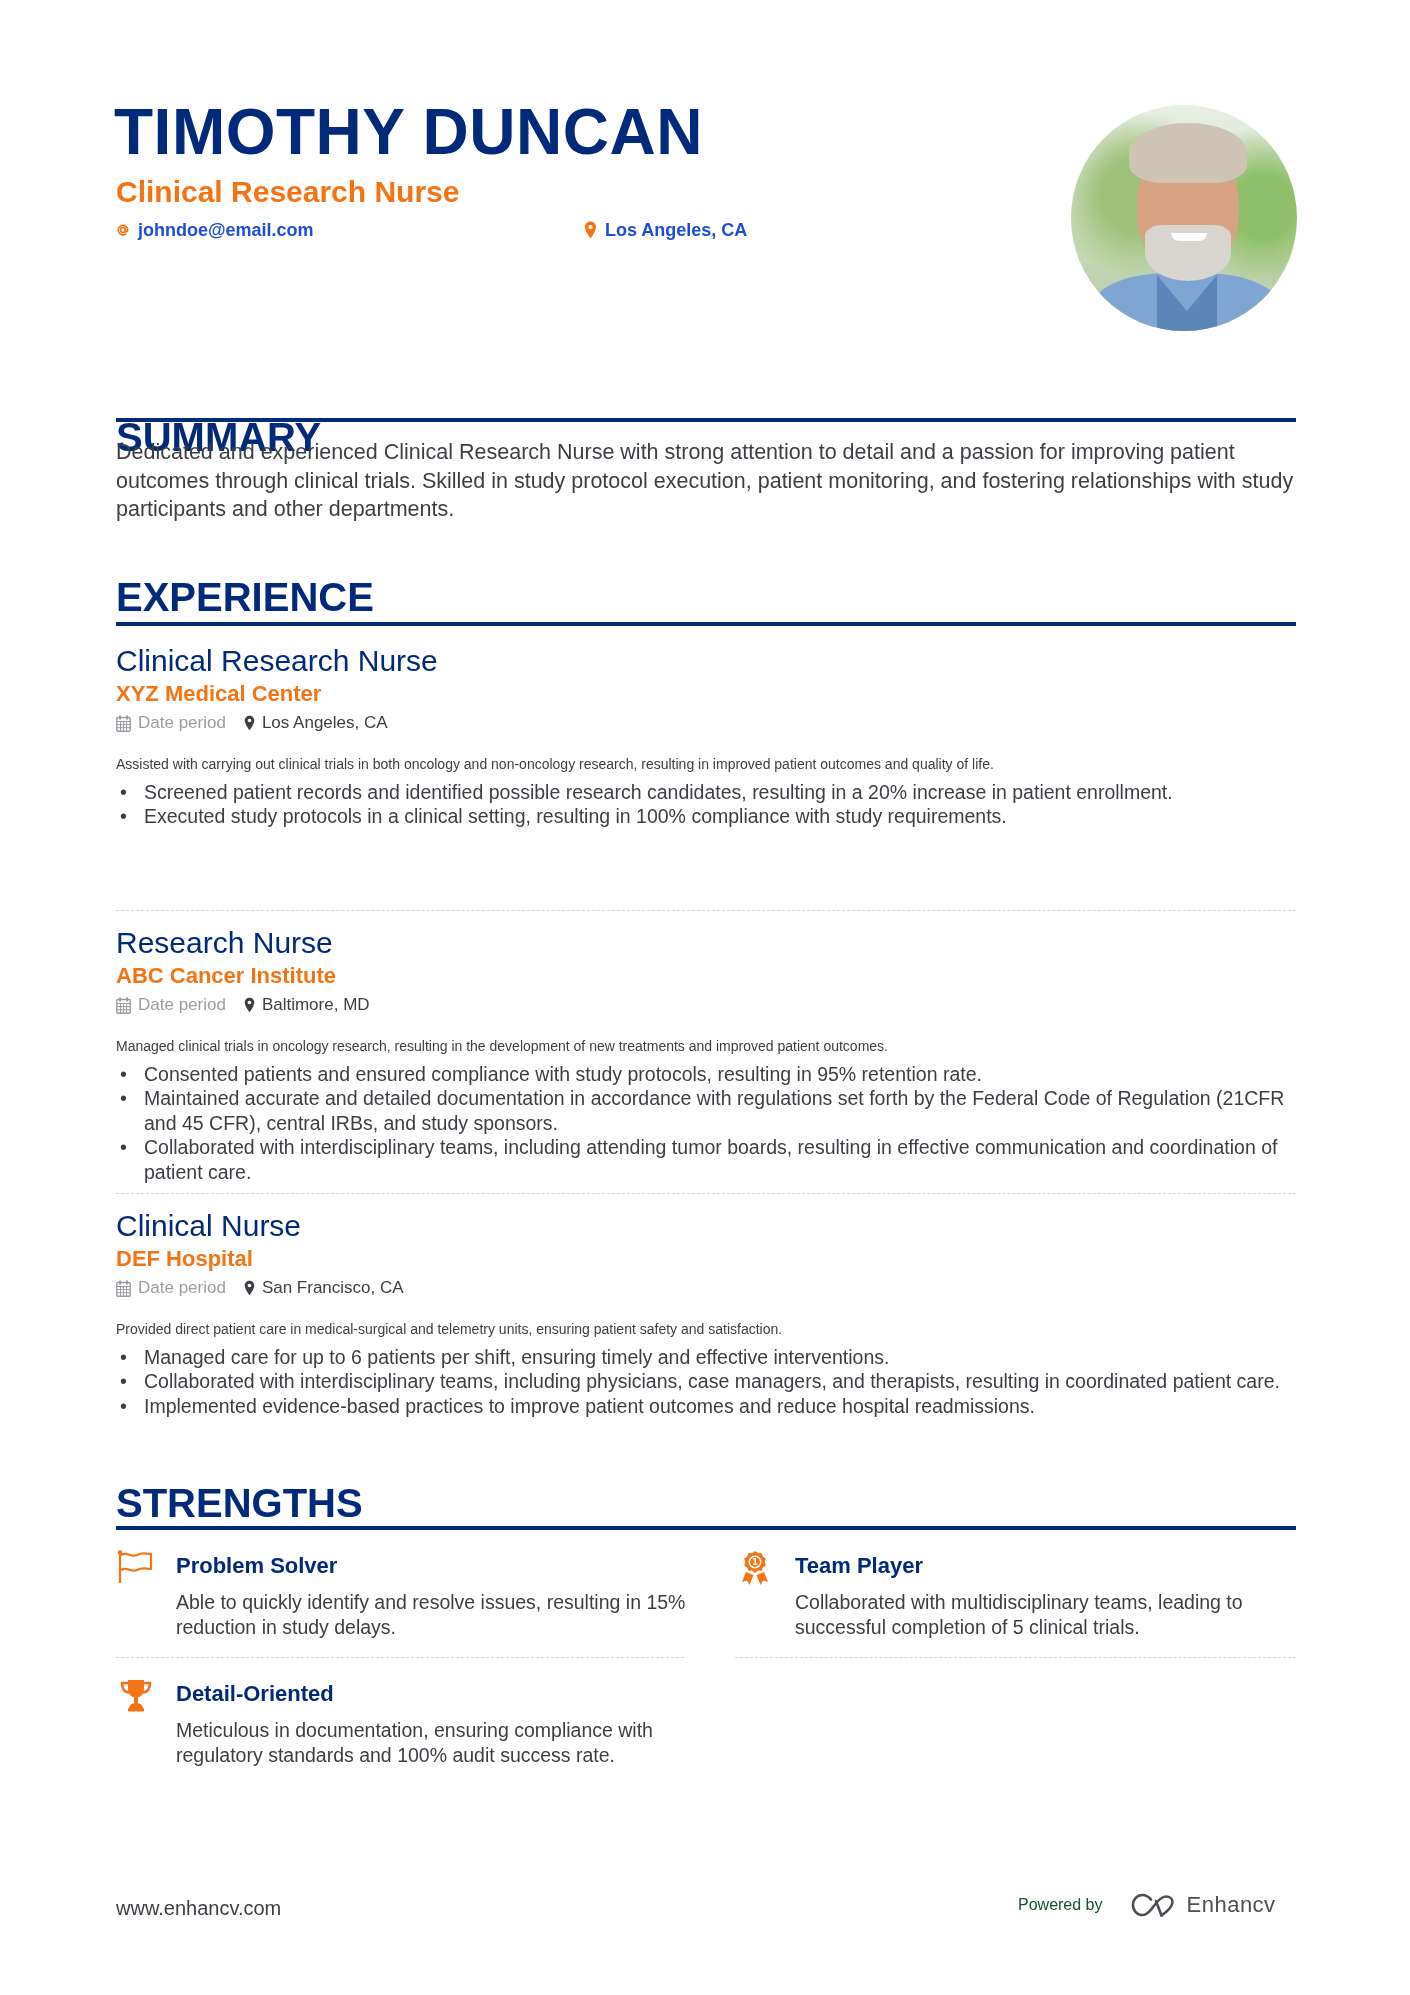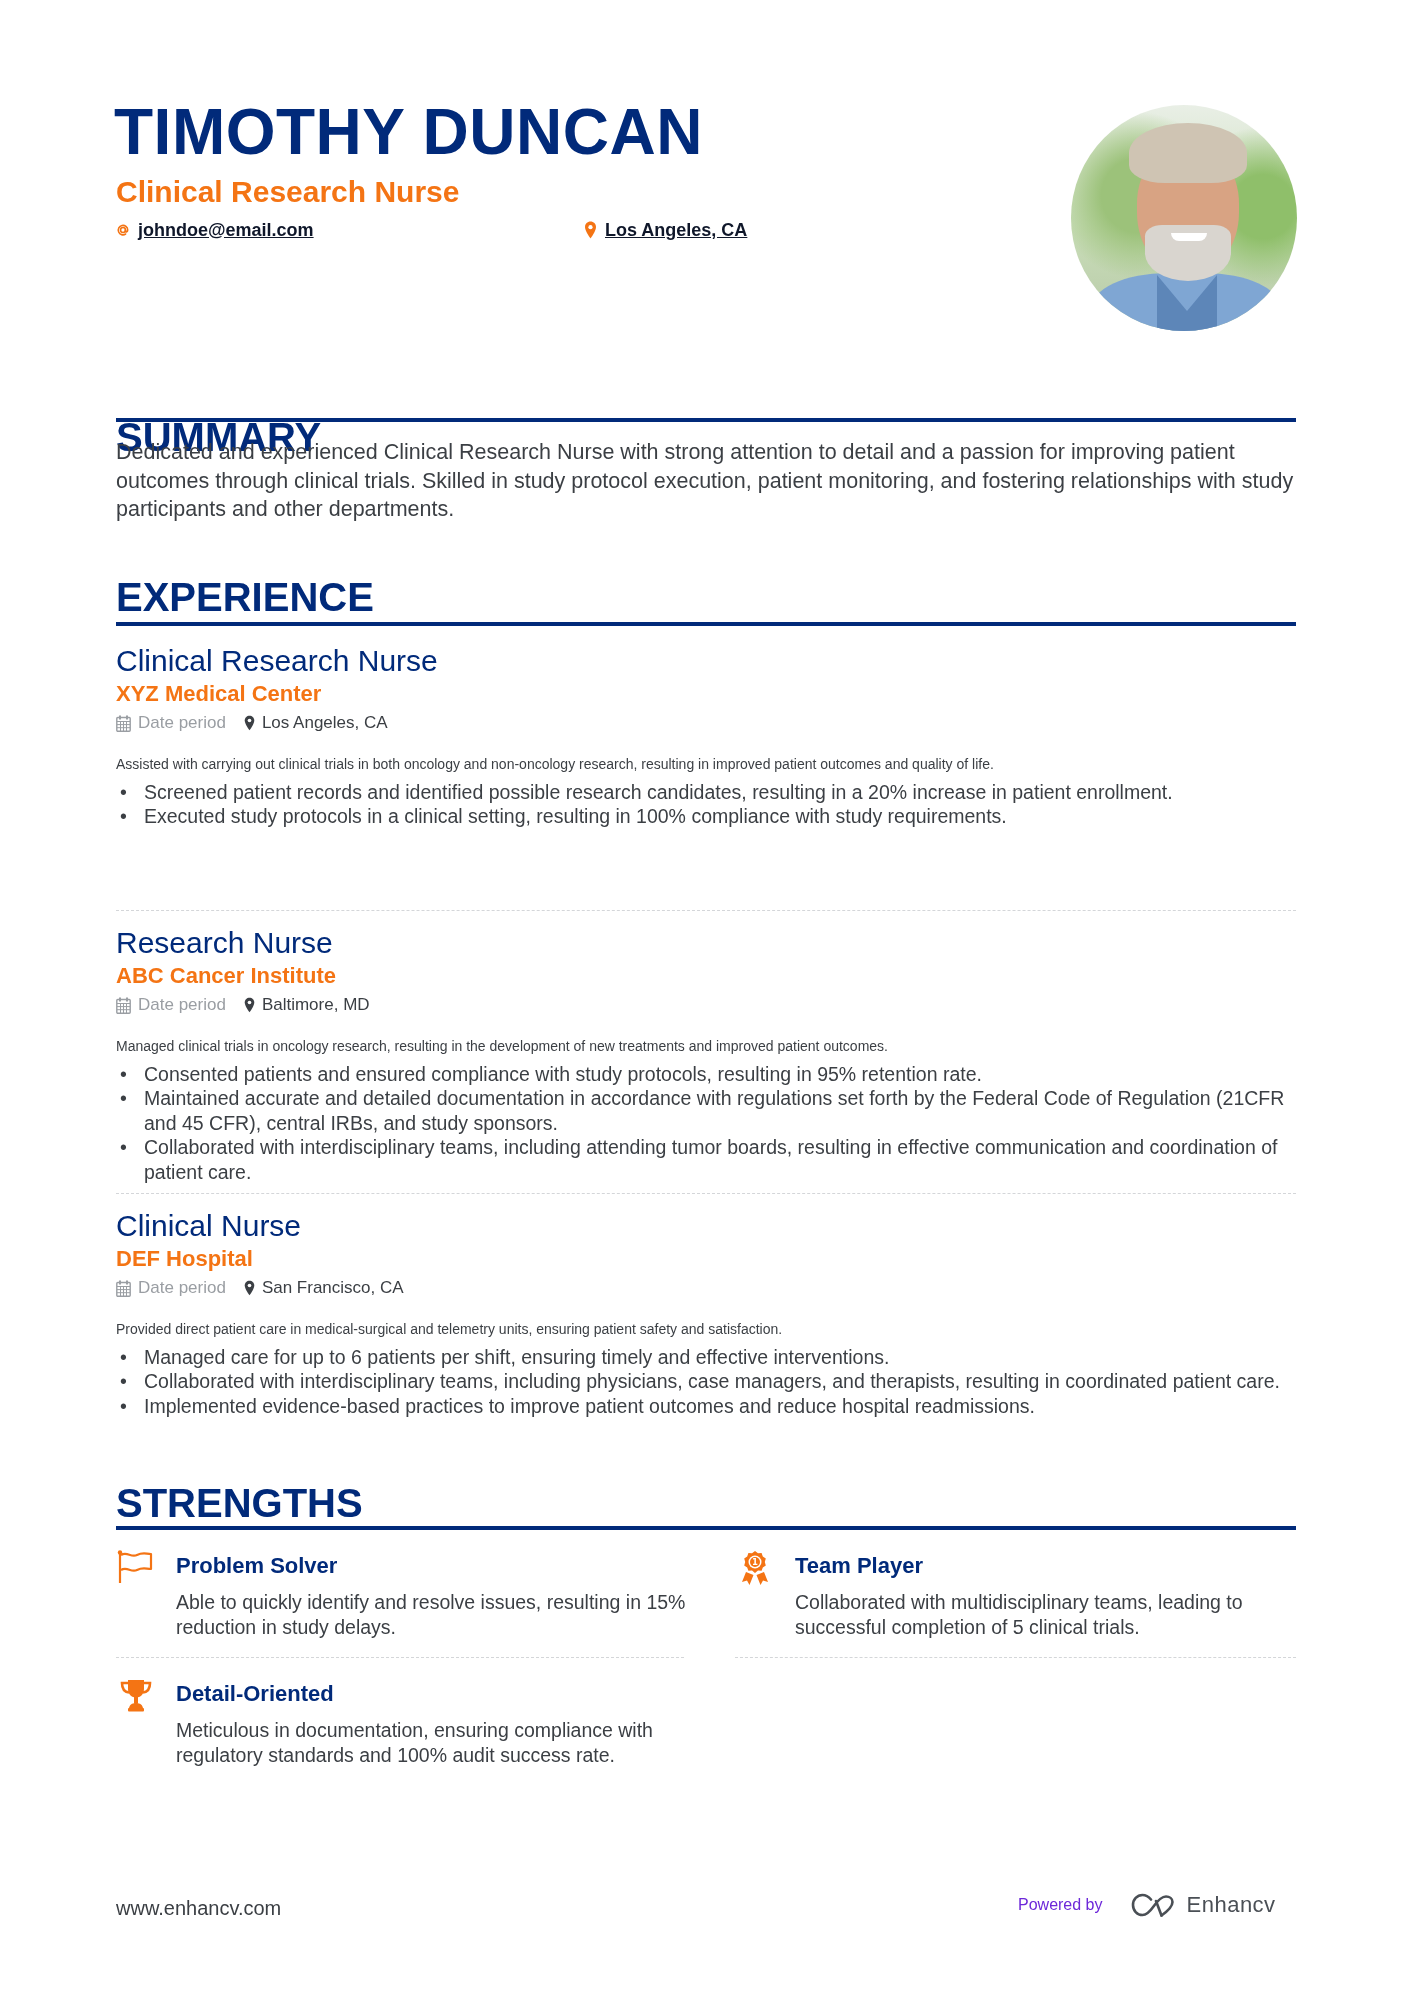--- a/index.html
+++ b/index.html
@@ -17,21 +17,21 @@
     position: absolute; left: 114px; top: 96px;
     font-size: 64px; font-weight: 700; color: #012a7a; letter-spacing: 0.5px;
     line-height: 72px; white-space: nowrap;
   }
   .job-title {
     position: absolute; left: 116px; top: 174px;
     font-size: 30px; font-weight: 700; color: #f47414; line-height: 36px;
     white-space: nowrap;
   }
   .contact { position: absolute; top: 218px; height: 24px; display: flex; align-items: center;
-    font-size: 18px; font-weight: 700; color: #0f172a; white-space: nowrap; text-decoration: underline; }
+    font-size: 18px; font-weight: 700; color: #1d4ed8; white-space: nowrap; }
   .contact .ico { color: #f47414; margin-right: 8px; display: inline-flex; align-items: center; }
   .contact.email { left: 116px; }
   .contact.loc { left: 584px; }
 
   .photo {
     position: absolute; left: 1071px; top: 105px; width: 226px; height: 226px; border-radius: 50%;
     overflow: hidden;
     background: radial-gradient(circle at 30% 40%, #9cc27a 0 18%, transparent 40%),
                 radial-gradient(circle at 85% 45%, #8fbf6a 0 14%, transparent 35%),
                 linear-gradient(180deg, #e9efe6 0%, #c9ddb8 55%, #b7c9a8 100%);
@@ -71,21 +71,21 @@
 
   
   .strength { position: absolute; width: 570px; }
   .strength .ico { position: absolute; left: 0; top: 0; width: 40px; height: 36px; display: flex; align-items: flex-start; justify-content: center; }
   .strength .s-title { position: absolute; left: 60px; top: 2px; font-size: 22px; font-weight: 700; color: #012a7a; line-height: 28px; white-space: nowrap; }
   .strength .s-desc { position: absolute; left: 60px; top: 40px; width: 510px; font-size: 19.5px; line-height: 24.5px; color: #3b3f44; }
 
   
   .footer-left { position: absolute; left: 116px; top: 1897px; font-size: 20px; color: #3b3f44; white-space: nowrap; }
   .footer-right { position: absolute; left: 1018px; top: 1890px; height: 30px; display: flex; align-items: center; white-space: nowrap; }
-  .footer-right .powered { font-size: 16px; color: #6d28d9; }
+  .footer-right .powered { font-size: 16px; color: #14532d; }
   .footer-right .logo { margin-left: 28px; display: inline-flex; align-items: center; }
   .footer-right .brand { margin-left: 10px; font-size: 22px; color: #4a4f55; letter-spacing: 0.5px; }
 </style>
 </head>
 <body>
 
 <div class="page">
 
   <div class="name">TIMOTHY DUNCAN</div>
   <div class="job-title">Clinical Research Nurse</div>

